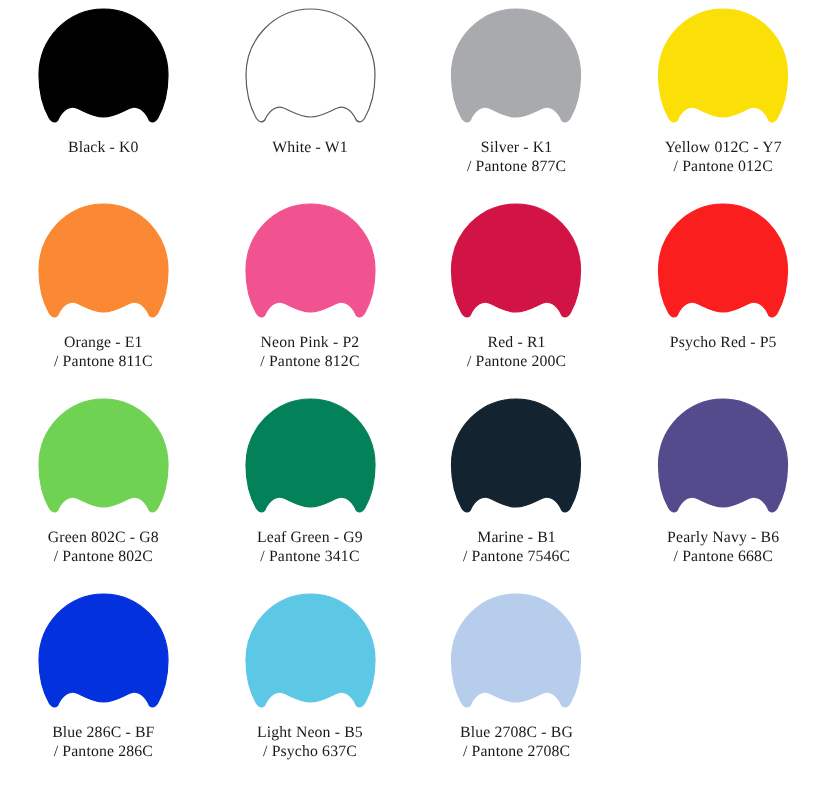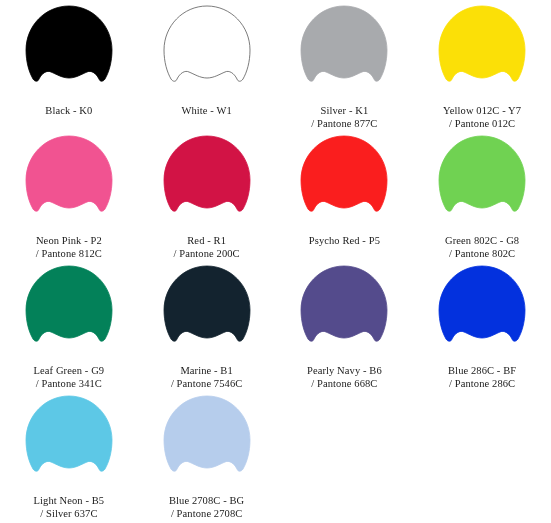--- a/index.html
+++ b/index.html
@@ -36,21 +36,21 @@
     height: 85px;
     display: block;
     flex: none;
   }
   .cap-figure svg {
     display: block;
     width: 98px;
     height: 85px;
   }
   .cap-label {
-    margin-top: 16px;
+    margin-top: 4px;
     font-size: 10.5px;
     line-height: 12.5px;
     text-align: center;
     letter-spacing: 0.1px;
     white-space: nowrap;
   }
   .cap-pantone {
     font-size: 10.5px;
     line-height: 12.5px;
     letter-spacing: 0.1px;
@@ -94,20 +94,29 @@
         <svg viewBox="0 0 98 85" xmlns="http://www.w3.org/2000/svg">
           <path d="M49 2 C 25 2, 6 22, 6 46 C 6 58, 9 68, 13 75 C 15 78, 18 78, 19 75 C 22 69, 27 66, 31 68 C 36 70, 42 74, 49 74 C 56 74, 62 70, 67 68 C 71 66, 76 69, 79 75 C 80 78, 83 78, 85 75 C 89 68, 92 58, 92 46 C 92 22, 73 2, 49 2 Z" fill="#fbe007" stroke="#fbe007" stroke-width="0.8"></path>
         </svg>
       </div>
       <div class="cap-label">Yellow 012C - Y7</div>
       <div class="cap-pantone">/ Pantone 012C</div>
     </div>
     <div class="swatch-cell">
       <div class="cap-figure">
         <svg viewBox="0 0 98 85" xmlns="http://www.w3.org/2000/svg">
+          <path d="M49 2 C 25 2, 6 22, 6 46 C 6 58, 9 68, 13 75 C 15 78, 18 78, 19 75 C 22 69, 27 66, 31 68 C 36 70, 42 74, 49 74 C 56 74, 62 70, 67 68 C 71 66, 76 69, 79 75 C 80 78, 83 78, 85 75 C 89 68, 92 58, 92 46 C 92 22, 73 2, 49 2 Z" fill="#fb8832" stroke="#fb8832" stroke-width="0.8"></path>
+        </svg>
+      </div>
+      <div class="cap-label">Orange - E1</div>
+      <div class="cap-pantone">/ Pantone 811C</div>
+    </div>
+    <div class="swatch-cell">
+      <div class="cap-figure">
+        <svg viewBox="0 0 98 85" xmlns="http://www.w3.org/2000/svg">
           <path d="M49 2 C 25 2, 6 22, 6 46 C 6 58, 9 68, 13 75 C 15 78, 18 78, 19 75 C 22 69, 27 66, 31 68 C 36 70, 42 74, 49 74 C 56 74, 62 70, 67 68 C 71 66, 76 69, 79 75 C 80 78, 83 78, 85 75 C 89 68, 92 58, 92 46 C 92 22, 73 2, 49 2 Z" fill="#f15391" stroke="#f15391" stroke-width="0.8"></path>
         </svg>
       </div>
       <div class="cap-label">Neon Pink - P2</div>
       <div class="cap-pantone">/ Pantone 812C</div>
     </div>
     <div class="swatch-cell">
       <div class="cap-figure">
         <svg viewBox="0 0 98 85" xmlns="http://www.w3.org/2000/svg">
           <path d="M49 2 C 25 2, 6 22, 6 46 C 6 58, 9 68, 13 75 C 15 78, 18 78, 19 75 C 22 69, 27 66, 31 68 C 36 70, 42 74, 49 74 C 56 74, 62 70, 67 68 C 71 66, 76 69, 79 75 C 80 78, 83 78, 85 75 C 89 68, 92 58, 92 46 C 92 22, 73 2, 49 2 Z" fill="#d21345" stroke="#d21345" stroke-width="0.8"></path>
@@ -169,21 +178,21 @@
       <div class="cap-label">Blue 286C - BF</div>
       <div class="cap-pantone">/ Pantone 286C</div>
     </div>
     <div class="swatch-cell">
       <div class="cap-figure">
         <svg viewBox="0 0 98 85" xmlns="http://www.w3.org/2000/svg">
           <path d="M49 2 C 25 2, 6 22, 6 46 C 6 58, 9 68, 13 75 C 15 78, 18 78, 19 75 C 22 69, 27 66, 31 68 C 36 70, 42 74, 49 74 C 56 74, 62 70, 67 68 C 71 66, 76 69, 79 75 C 80 78, 83 78, 85 75 C 89 68, 92 58, 92 46 C 92 22, 73 2, 49 2 Z" fill="#5dc8e6" stroke="#5dc8e6" stroke-width="0.8"></path>
         </svg>
       </div>
       <div class="cap-label">Light Neon - B5</div>
-      <div class="cap-pantone">/ Silver 637C</div>
+      <div class="cap-pantone">/ Psycho 637C</div>
     </div>
     <div class="swatch-cell">
       <div class="cap-figure">
         <svg viewBox="0 0 98 85" xmlns="http://www.w3.org/2000/svg">
           <path d="M49 2 C 25 2, 6 22, 6 46 C 6 58, 9 68, 13 75 C 15 78, 18 78, 19 75 C 22 69, 27 66, 31 68 C 36 70, 42 74, 49 74 C 56 74, 62 70, 67 68 C 71 66, 76 69, 79 75 C 80 78, 83 78, 85 75 C 89 68, 92 58, 92 46 C 92 22, 73 2, 49 2 Z" fill="#b6cdec" stroke="#b6cdec" stroke-width="0.8"></path>
         </svg>
       </div>
       <div class="cap-label">Blue 2708C - BG</div>
       <div class="cap-pantone">/ Pantone 2708C</div>
     </div>

